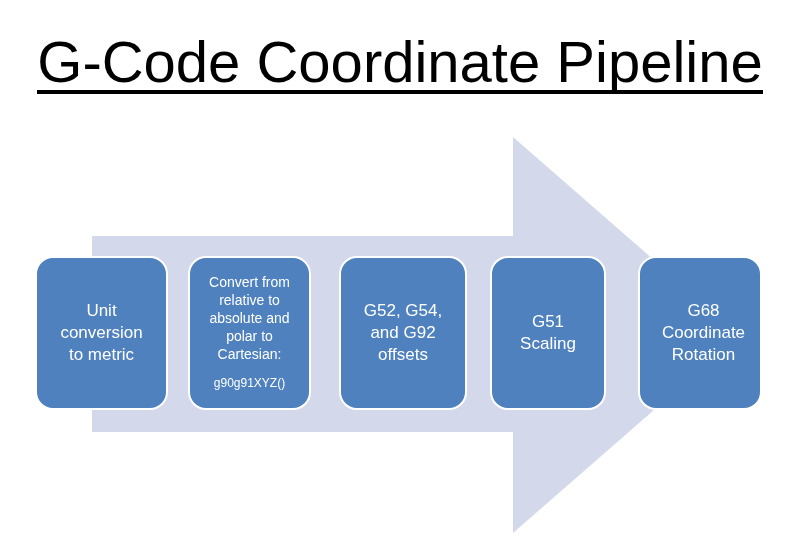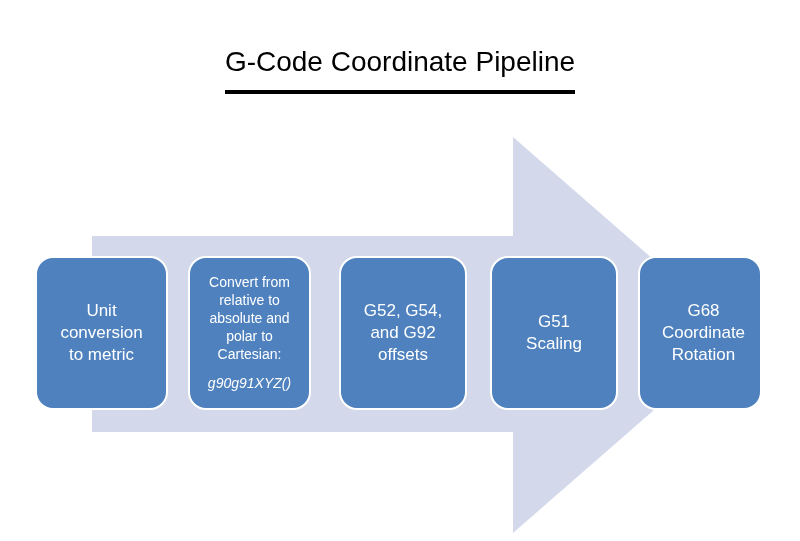--- a/index.html
+++ b/index.html
@@ -20,21 +20,21 @@
     background: #ffffff;
   }
 
   
   #title {
     position: absolute;
     left: 0;
     top: 36px;
     width: 800px;
     text-align: center;
-    font-size: 28px;
+    font-size: 58px;
     line-height: 52px;
     font-weight: normal;
     color: #000000;
     letter-spacing: 0px;
     white-space: nowrap;
   }
   #title .title-text {
     display: inline-block;
     border-bottom: 4px solid #000000;
     padding-bottom: 2px;
@@ -66,34 +66,33 @@
     color: #ffffff;
     padding: 4px 6px;
   }
   .step-label {
     font-size: 17px;
     line-height: 22px;
     color: #ffffff;
     white-space: pre-line;
   }
   .step-code {
-    font-size: 14px;
+    font-size: 12px;
     line-height: 19px;
     color: #ffffff;
     margin-top: 11px;
     white-space: pre-line;
-    font-style: italic;
   }
 
   
   #box-1 { left: 35px;  width: 133px; }
   #box-2 { left: 188px; width: 123px; }
   #box-2 .step-label { font-size: 14px; line-height: 18px; }
   #box-3 { left: 339px; width: 128px; }
-  #box-4 { left: 490px; width: 128px; }
+  #box-4 { left: 490px; width: 116px; }
   #box-5 { left: 638px; width: 124px; padding-left: 13px; }
 </style>
 </head>
 <body>
 
 <div id="slide">
 
   <svg id="arrow-svg" viewBox="0 0 800 541" preserveAspectRatio="none">
     <polygon points="92,236 513,236 513,137 740,335 513,533 513,432 92,432" fill="#d3d9ea"></polygon>
   </svg>

